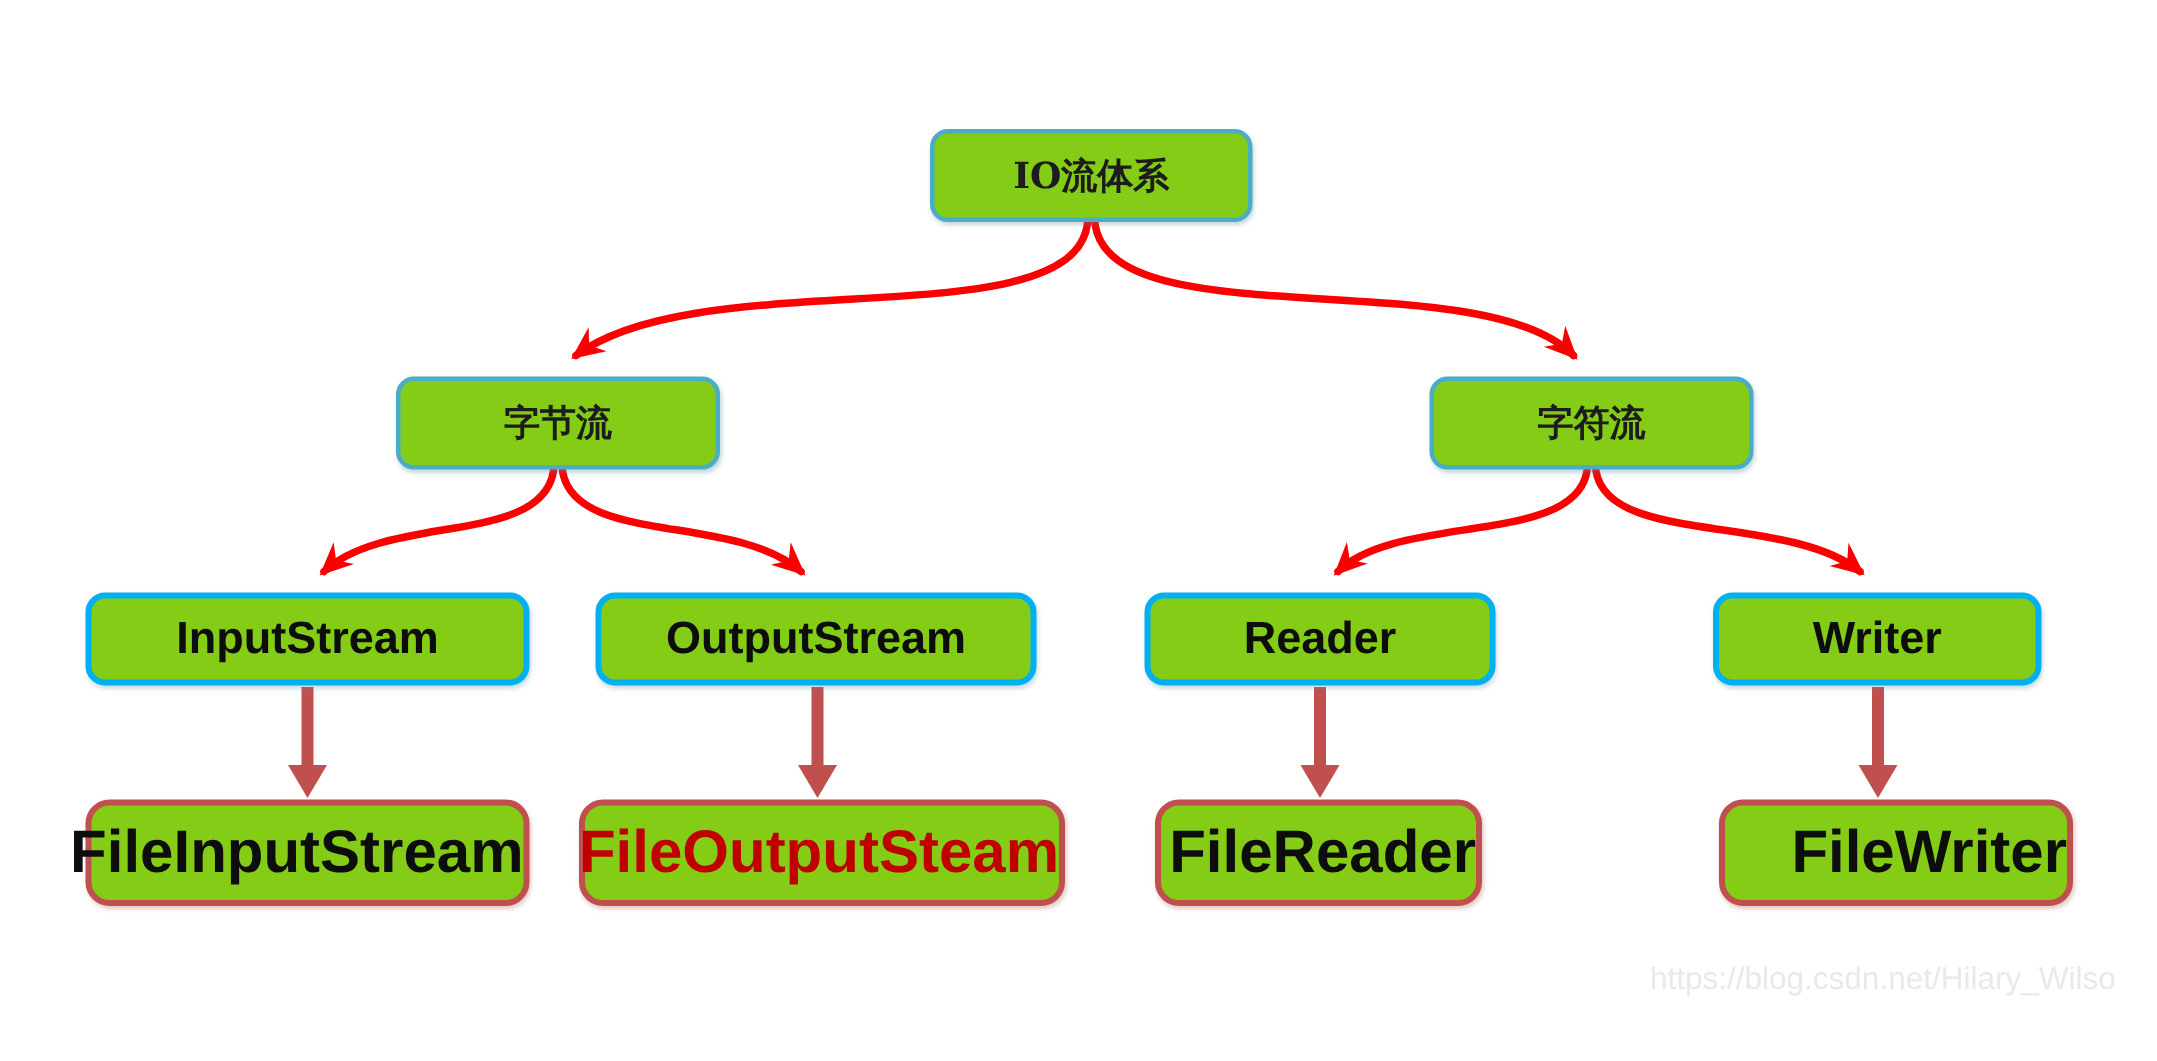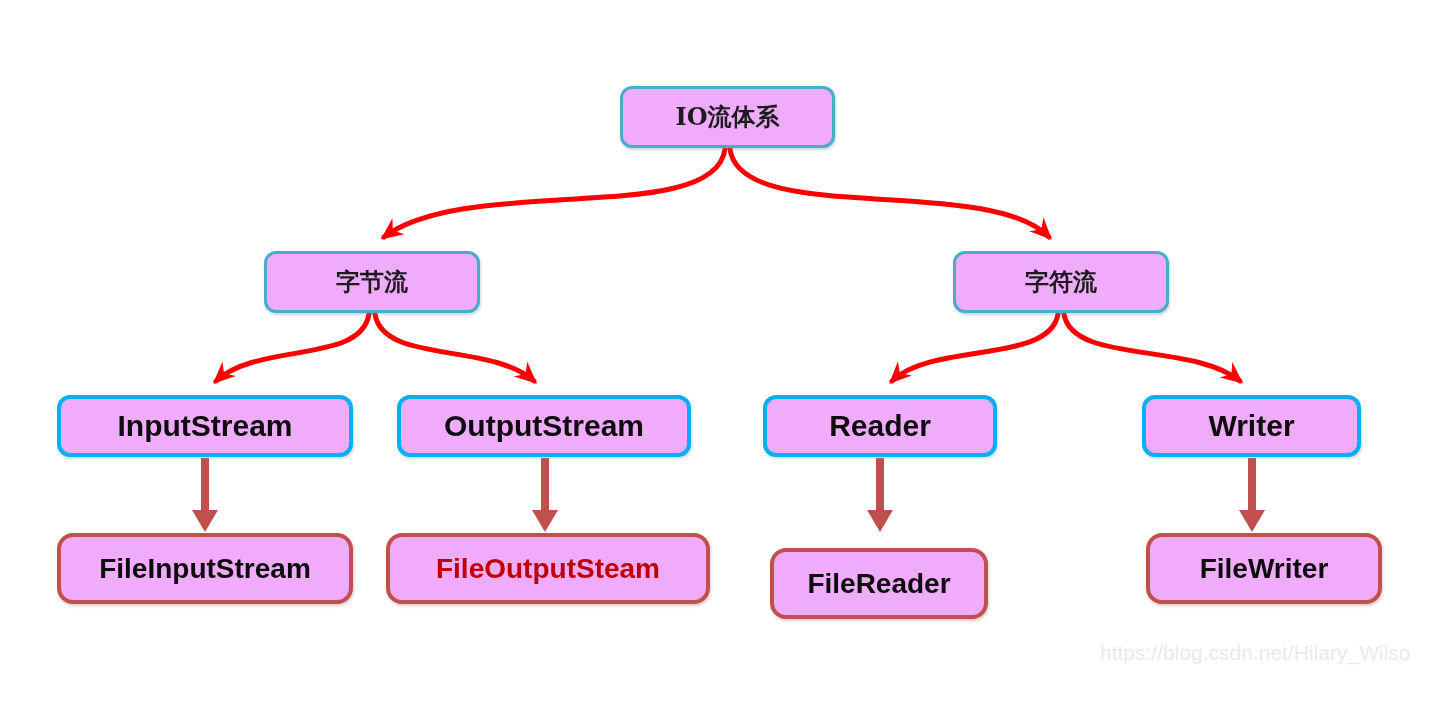--- a/index.html
+++ b/index.html
@@ -18,21 +18,21 @@
     position: absolute;
     left: 0; top: 0;
     width: 1438px; height: 707px;
     pointer-events: none;
   }
   .node {
     position: absolute;
     display: flex;
     align-items: center;
     justify-content: center;
-    background: #f0abfc;
+    background: #84cc16;
     box-sizing: border-box;
     text-align: center;
     white-space: nowrap;
   }
   
   .lv-teal {
     border: 3px solid var(--teal-border, #4BACC6);
     border-radius: 12px;
     box-shadow: 1px 2px 3px rgba(90,140,160,0.35);
     font-family: "DejaVu Serif", "Liberation Serif", serif;
@@ -50,22 +50,23 @@
     font-size: 30px;
     color: #0d0d0d;
   }
   
   .lv-red {
     border: 4px solid var(--red-border, #C0504D);
     border-radius: 16px;
     box-shadow: 1px 2px 3px rgba(160,80,80,0.3);
     font-family: "Liberation Sans", sans-serif;
     font-weight: bold;
-    font-size: 28px;
+    font-size: 40px;
     color: #0d0d0d;
+    justify-content: flex-end;
   }
   .hl-red { color: var(--highlight-text, #C00000); }
 
   .curve {
     fill: none;
     stroke: var(--arrow-red, #FA0000);
     stroke-width: 5;
     stroke-linecap: round;
   }
   .curve-head { fill: var(--arrow-red, #FA0000); }
@@ -147,21 +148,21 @@
   <div class="node lv-blue" style="left:1142px; top:395px; width:219px; height:62px;">
     <span>Writer</span>
   </div>
 
   <div class="node lv-red" style="left:57px; top:533px; width:296px; height:71px;">
     <span>FileInputStream</span>
   </div>
   <div class="node lv-red" style="left:386px; top:533px; width:324px; height:71px;">
     <span class="hl-red">FileOutputSteam</span>
   </div>
-  <div class="node lv-red" style="left:770px; top:548px; width:218px; height:71px;">
+  <div class="node lv-red" style="left:770px; top:533px; width:218px; height:71px;">
     <span>FileReader</span>
   </div>
   <div class="node lv-red" style="left:1146px; top:533px; width:236px; height:71px;">
     <span>FileWriter</span>
   </div>
 
   <div id="watermark">https://blog.csdn.net/Hilary_Wilso</div>
 
 </div>
 

